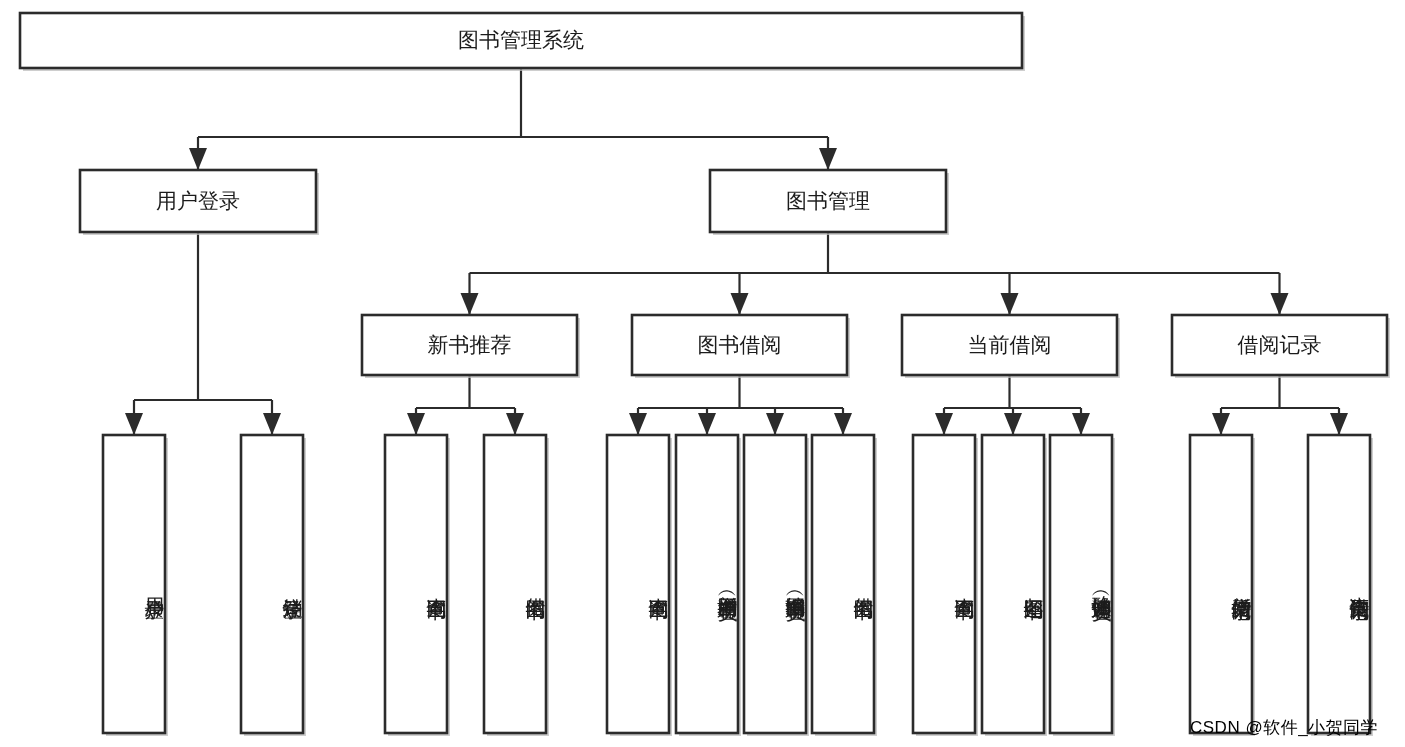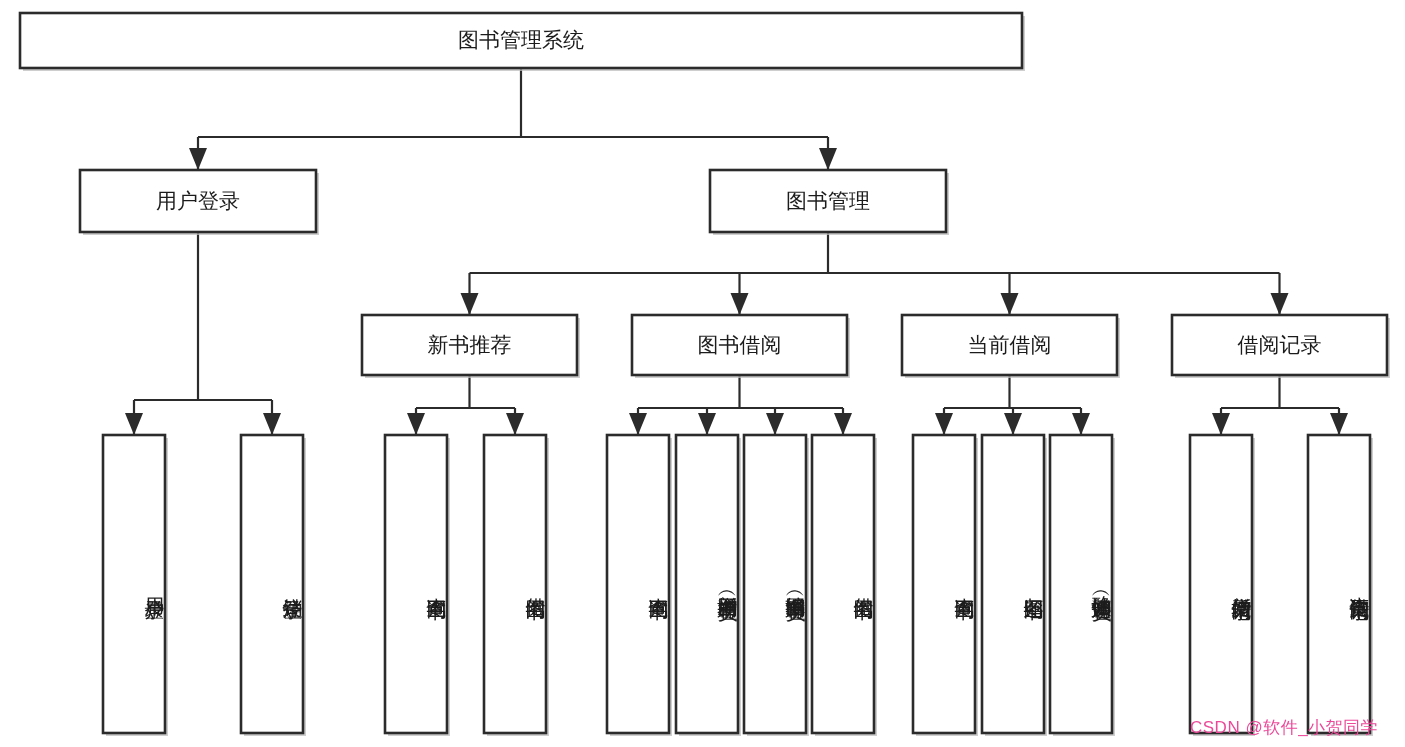--- a/index.html
+++ b/index.html
@@ -66,21 +66,21 @@
     display: flex;
     align-items: flex-start;
     justify-content: center;
     white-space: nowrap;
     pointer-events: none;
   }
   .watermark {
     position: absolute;
     font-family: "Liberation Sans", "DejaVu Sans", sans-serif;
     font-size: 17px;
-    color: #ec4899;
+    color: #000000;
     white-space: nowrap;
     letter-spacing: 0.5px;
   }
 </style>
 </head>
 <body>
 
 <div id="diagram-root">
 
   <svg class="diagram-canvas" id="diagram-canvas" viewBox="0 0 1405 747" xmlns="http://www.w3.org/2000/svg">

